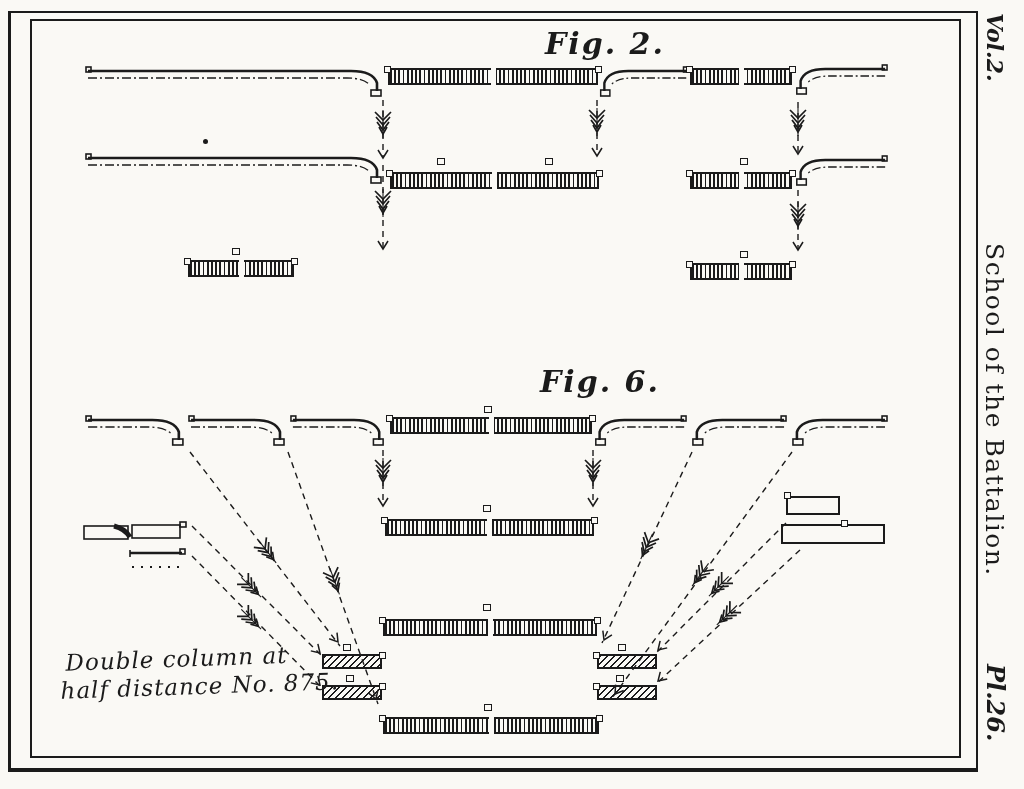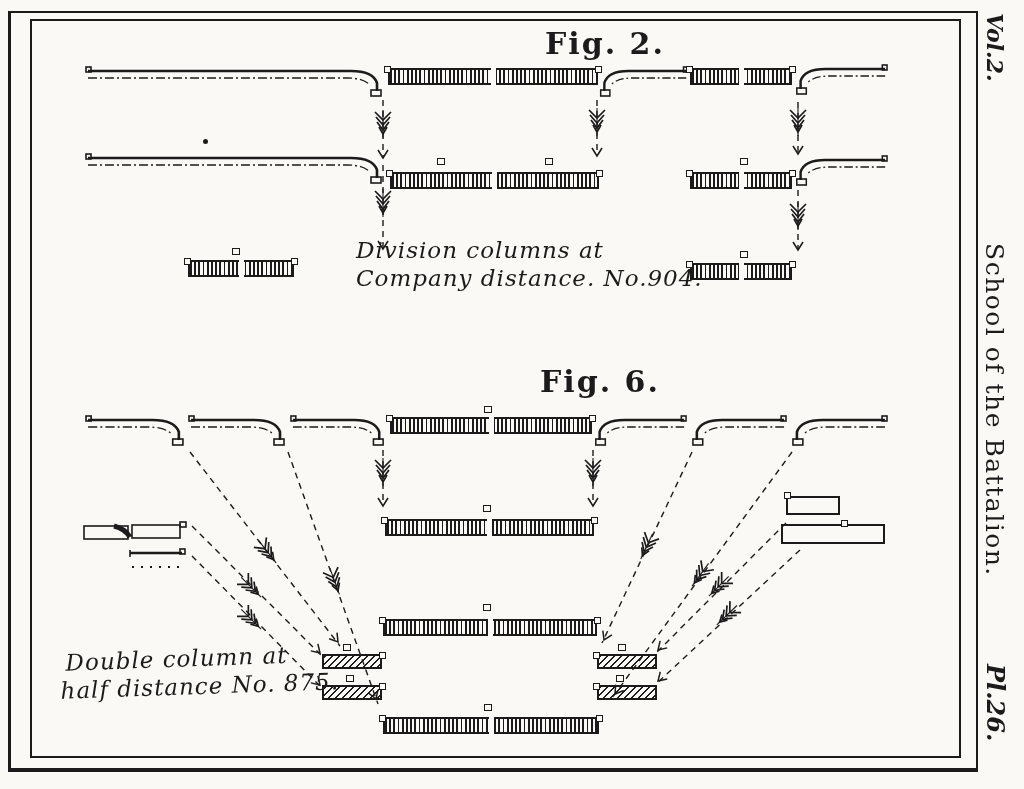--- a/index.html
+++ b/index.html
@@ -2,21 +2,21 @@
 <html><head>
 <meta charset="utf-8">
 <style>
   html,body{margin:0;padding:0;background:#dddbd4;}
   .plate{position:relative;width:1024px;height:789px;background:#faf9f5;overflow:hidden;
          font-family:"DejaVu Serif", serif;color:#1b1b1b;}
   .outer-border{position:absolute;left:8px;top:11px;right:46px;bottom:17px;
          border:2px solid #1b1b1b;border-left-width:3px;border-bottom-width:4px;}
   .inner-border{position:absolute;left:30px;top:19px;width:927px;height:735px;
          border:2px solid #1b1b1b;}
-  .figtitle{position:absolute;font-weight:bold;font-size:30px;letter-spacing:2px;}
+  .figtitle{position:absolute;font-style:italic;font-weight:bold;font-size:30px;letter-spacing:2px;}
   .caption{position:absolute;font-style:italic;font-size:23px;letter-spacing:1px;line-height:1.22;}
   .vlabel{position:absolute;writing-mode:vertical-rl;white-space:nowrap;}
   .vol{left:982px;top:13px;font-style:italic;font-weight:bold;font-size:22px;}
   .series{left:980px;top:243px;font-size:25px;letter-spacing:1.5px;}
   .plno{left:981px;top:664px;font-style:italic;font-weight:bold;font-size:24px;}
 
   .hbar{position:absolute;height:13px;border:2px solid #1b1b1b;
         background:repeating-linear-gradient(90deg,#1b1b1b 0 1.8px,transparent 1.8px 4.2px);}
   .hbar::before,.hbar::after{content:"";position:absolute;top:-4px;width:5px;height:5px;
         border:1.5px solid #1b1b1b;background:#faf9f5;}
@@ -147,24 +147,20 @@
 
   <div class="sq" style="left:232px;top:248px"></div>
   <div class="hbar" style="left:188px;top:260px;width:102px">
       <div class="gap"></div>
     </div>
   <div class="sq" style="left:740px;top:251px"></div>
   <div class="hbar" style="left:690px;top:263px;width:98px">
       <div class="gap"></div>
     </div>
 
-  <div class="caption" style="left:356px;top:236px">
-    <div>Division columns at</div>
-    <div>Company distance. No.904.</div>
-  </div>
 
   <div class="figtitle" style="left:540px;top:364px">Fig. 6.</div>
 
   <svg class="cshape" style="left:85px;top:413px;width:102px" viewBox="0 0 100 34" preserveAspectRatio="none">
     <path class="ink" d="M3,7 H66 C80,7 89,10 92,19 V27"></path>
       <path class="thin" d="M3,14 H62 C72,14 80,16 85,21"></path>
     <rect class="ink2" x="1" y="3" width="5" height="5"></rect>
       <rect class="ink2" x="86" y="26" width="10" height="6"></rect>
   </svg>
   <svg class="cshape" style="left:188px;top:413px;width:100px" viewBox="0 0 100 34" preserveAspectRatio="none">

